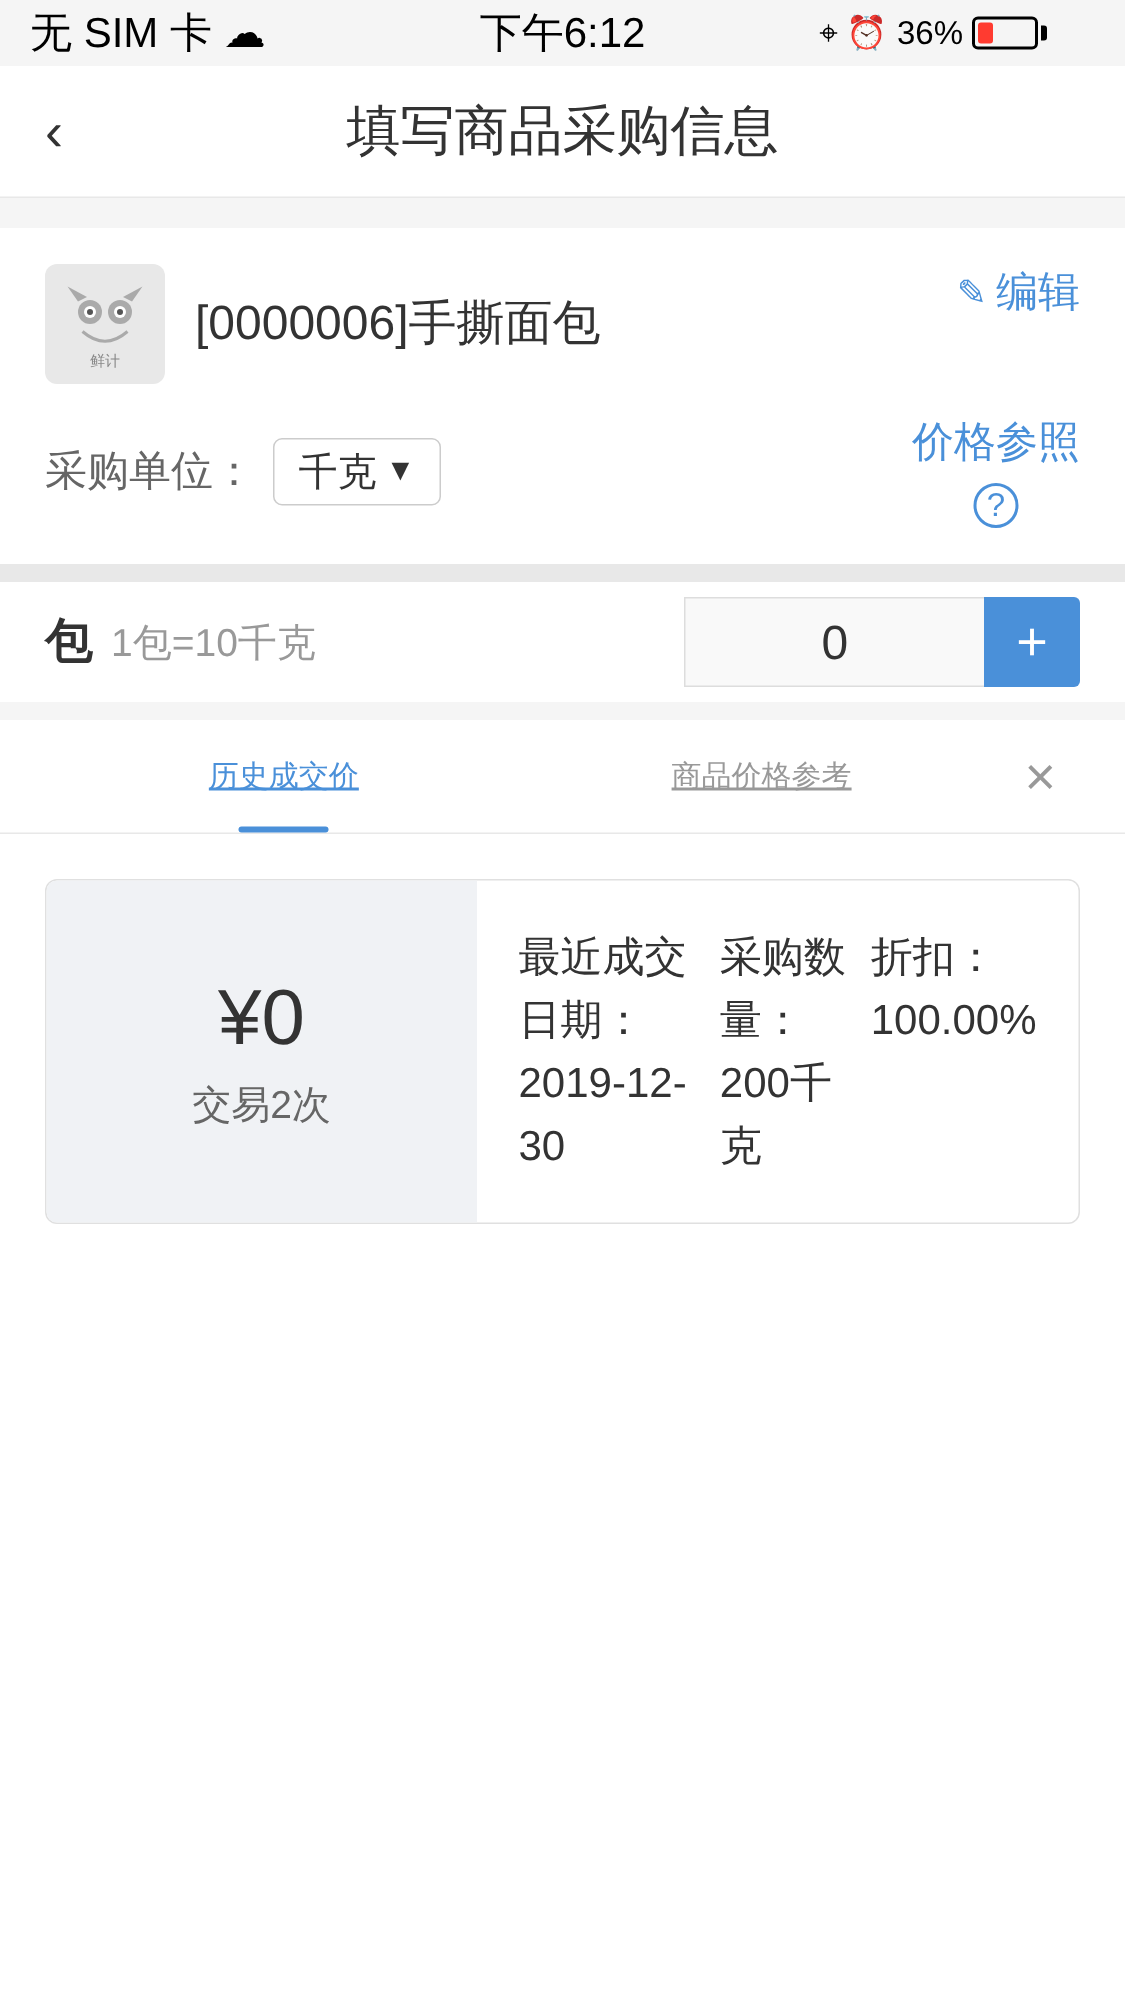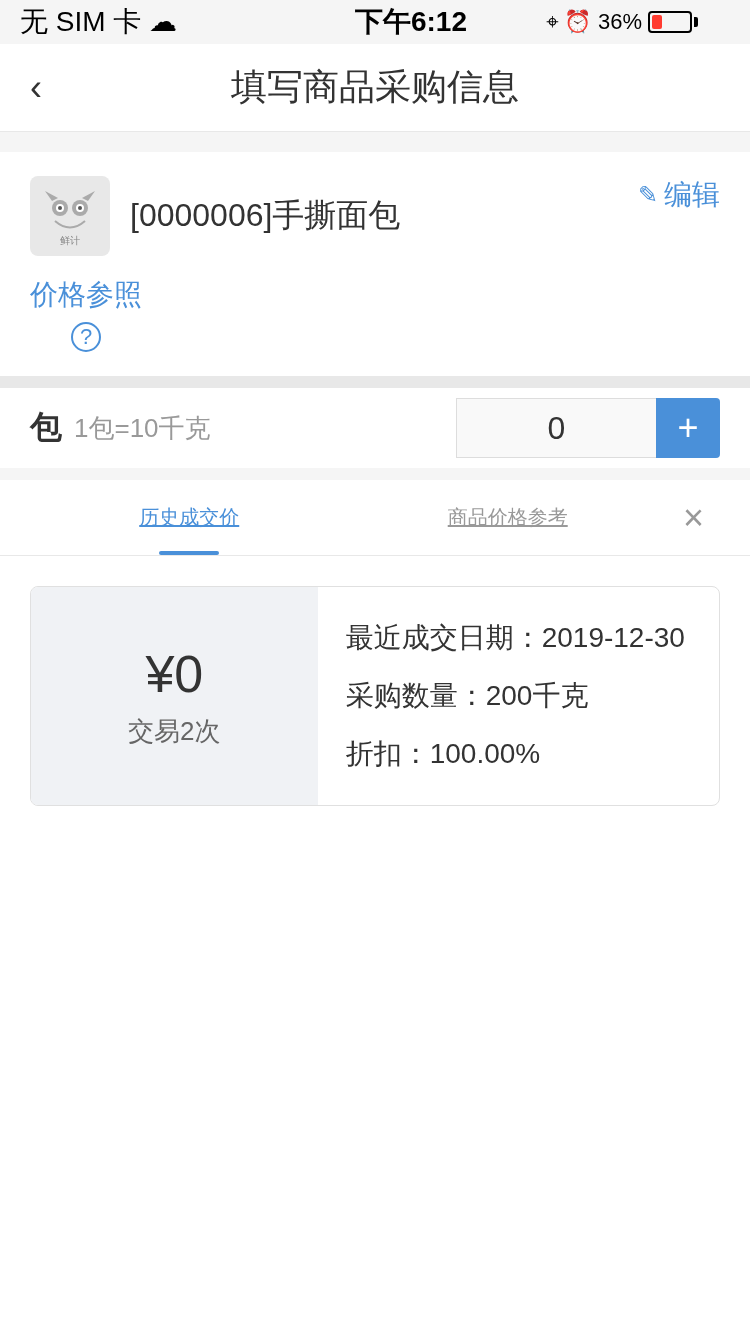--- a/index.html
+++ b/index.html
@@ -22,26 +22,25 @@
       justify-content: space-between;
       padding: 0 20px;
     }
     .status-left {
       font-size: 28px;
       font-weight: 500;
       color: #000;
     }
     .status-center {
       font-size: 28px;
-      font-weight: 700;
+      font-weight: 400;
       color: #000;
       position: absolute;
       left: 50%;
       transform: translateX(-50%);
-      margin-left: 36px;
     }
     .status-right {
       display: flex;
       align-items: center;
       gap: 6px;
       font-size: 24px;
       color: #000;
     }
     .battery-icon {
       display: flex;
@@ -297,21 +296,21 @@
       font-weight: 500;
     }
     .price-count {
       font-size: 26px;
       color: #666;
     }
     .price-card-right {
       flex: 1.4;
       padding: 30px 28px;
       display: flex;
-      flex-direction: column;
+      flex-direction: row;
       gap: 16px;
       justify-content: center;
     }
     .price-detail-row {
       font-size: 28px;
       color: #333;
       line-height: 1.5;
     }
 
     
@@ -371,20 +370,27 @@
       </div>
       <div class="product-name">[0000006]手撕面包</div>
     </div>
     <div class="edit-btn">
       <span style="font-size:24px;">✎</span>
       <span>编辑</span>
     </div>
   </div>
 
   <div class="product-unit-row">
+    <div class="unit-left">
+      <span>采购单位：</span>
+      <div class="unit-select">
+        <span>千克</span>
+        <span style="font-size:20px;">▼</span>
+      </div>
+    </div>
     <div class="price-ref">
       <span>价格参照</span>
       <span style="width:30px;height:30px;border-radius:50%;border:2px solid #4a90d9;display:inline-flex;align-items:center;justify-content:center;font-size:22px;">?</span>
     </div>
   </div>
 </div>
 
 <div class="divider-bar"></div>
 
 <div class="quantity-row">

